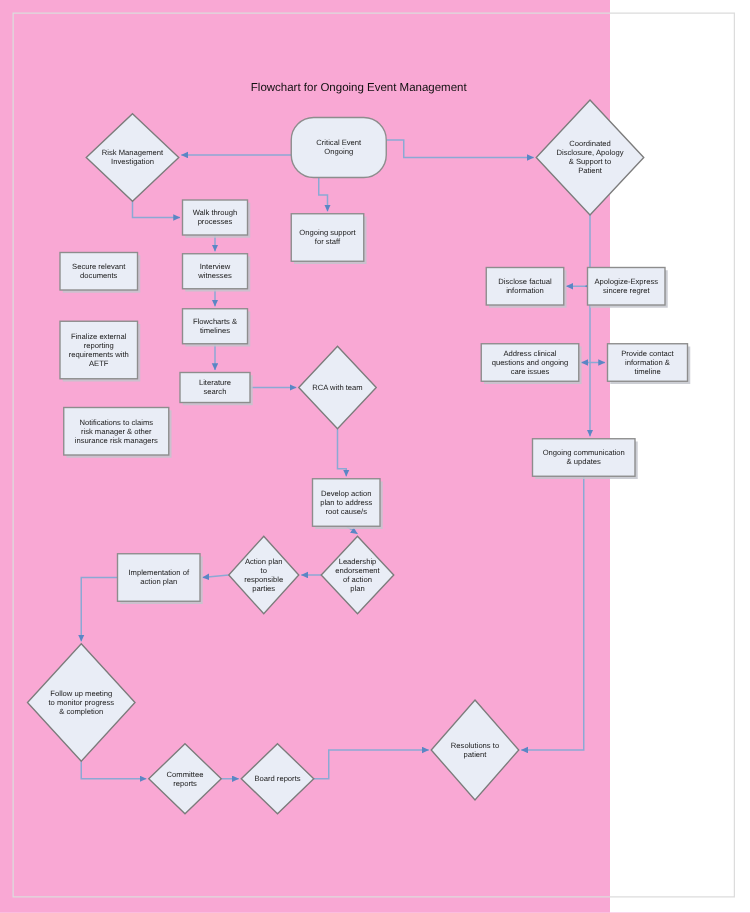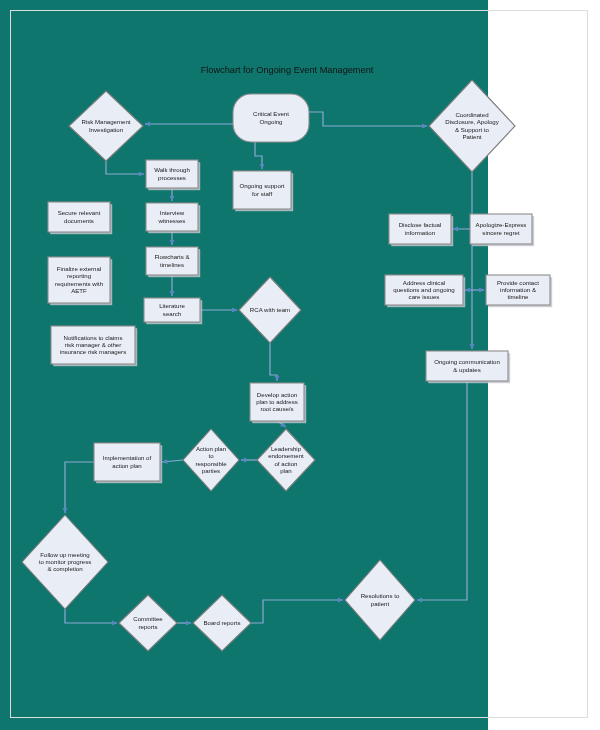--- a/index.html
+++ b/index.html
@@ -5,21 +5,21 @@
   html,body{margin:0;padding:0;}
   body{
     width:600px;height:730px;
     background:#ffffff;
     font-family:"Liberation Sans","DejaVu Sans",sans-serif;
     overflow:hidden;
   }
   #page{
     position:relative;
     width:488px;height:730px;
-    background:#0f766e;
+    background:#f9a8d4;
   }
   #page-border{
     position:absolute;
     left:10px;top:10px;
     width:578px;height:708px;
     border:1px solid #dcdcdc;
     box-sizing:border-box;
     pointer-events:none;
   }
   svg#chart{position:absolute;left:0;top:0;width:600px;height:730px;}

